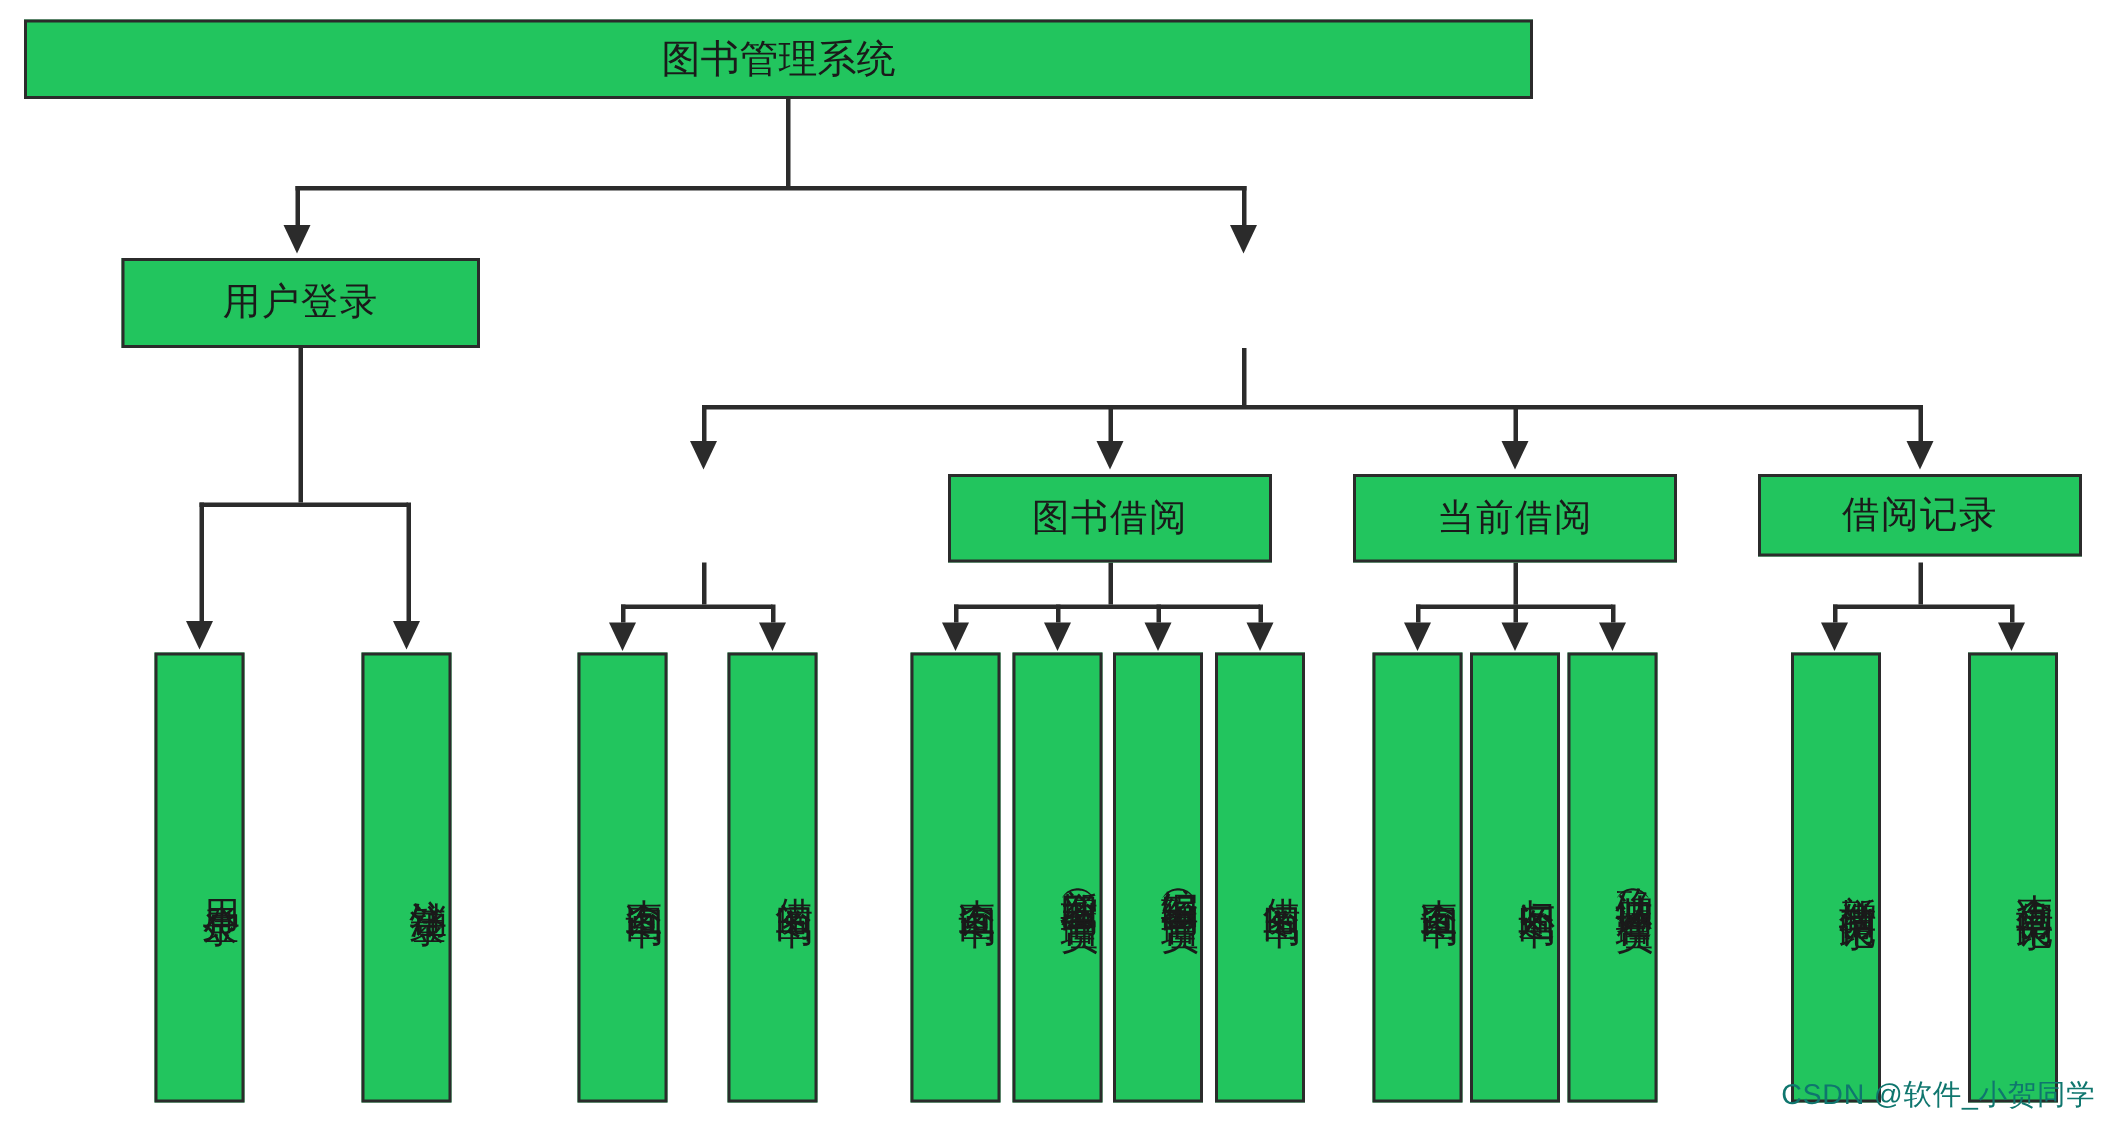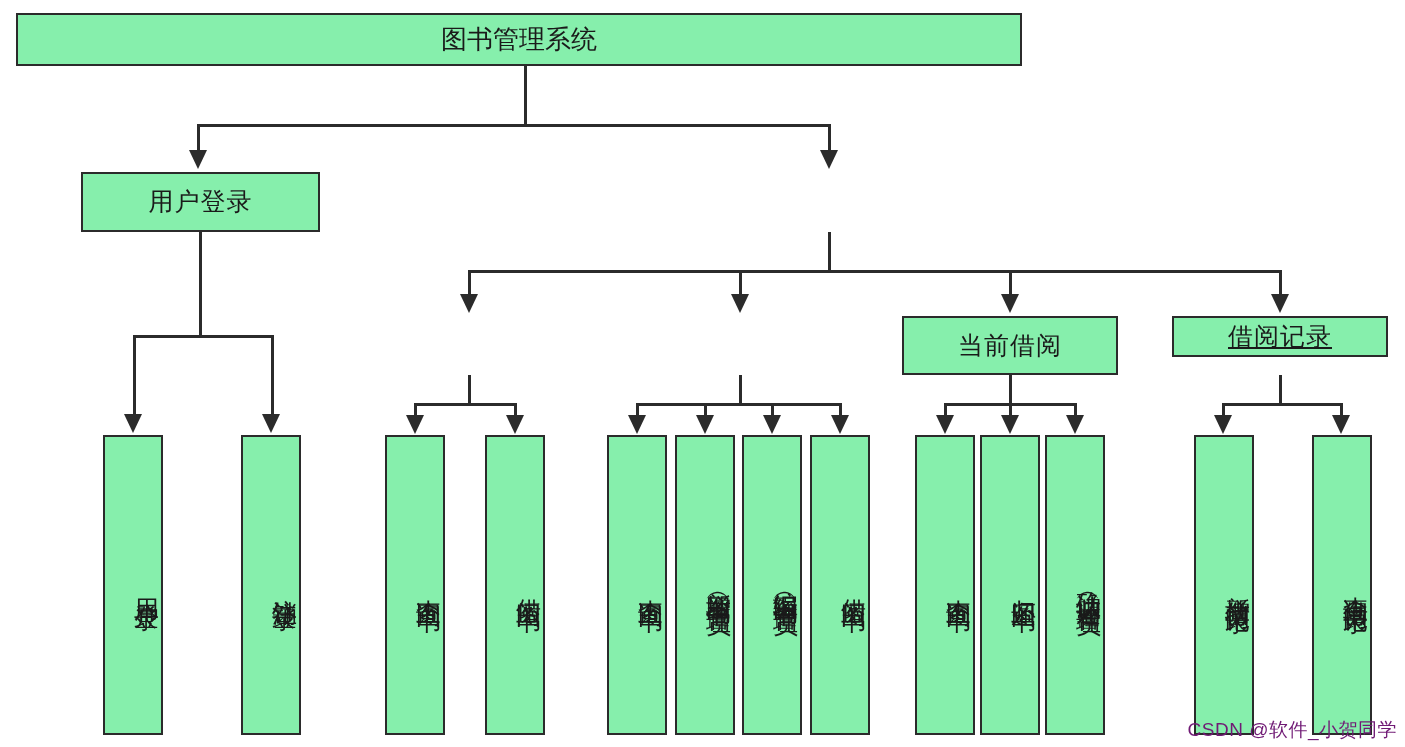--- a/index.html
+++ b/index.html
@@ -14,21 +14,21 @@
     position: relative;
     width: 1405px;
     height: 747px;
     background: #ffffff;
     overflow: hidden;
   }
   .node {
     position: absolute;
     box-sizing: border-box;
     border: 2.5px solid #2b2b2b;
-    background: #86efac;
+    background: #22c55e;
     display: flex;
     align-items: center;
     justify-content: center;
     color: #1a1a1a;
   }
   .node-h {
     font-size: 25px;
     letter-spacing: 1px;
     line-height: 1.1;
   }
@@ -63,21 +63,21 @@
     height: 0;
     border-left: 9px solid transparent;
     border-right: 9px solid transparent;
     border-top: 19px solid #2b2b2b;
   }
   #watermark {
     position: absolute;
     right: 8px;
     bottom: 4px;
     font-size: 19px;
-    color: #701a75;
+    color: #0f766e;
     white-space: nowrap;
     letter-spacing: 0.5px;
   }
 </style>
 </head>
 <body>
 
 <div id="canvas">
 
   <div class="conn conn-v" style="left:524px; top:66px; height:58px;"></div>
@@ -140,24 +140,27 @@
   <div class="arrow" style="left:1332px; top:415px;"></div>
 
   <div class="node node-title" style="left:16px; top:13px; width:1006px; height:53px;">
     <span>图书管理系统</span>
   </div>
 
   <div class="node node-h" style="left:81px; top:172px; width:239px; height:60px;">
     <span>用户登录</span>
   </div>
 
+  <div class="node node-h" style="left:632px; top:316px; width:216px; height:59px;">
+    <span>图书借阅</span>
+  </div>
   <div class="node node-h" style="left:902px; top:316px; width:216px; height:59px;">
     <span>当前借阅</span>
   </div>
-  <div class="node node-h" style="left:1172px; top:316px; width:216px; height:41px;text-decoration:underline;">
+  <div class="node node-h" style="left:1172px; top:316px; width:216px; height:55px;">
     <span>借阅记录</span>
   </div>
 
   <div class="node node-leaf" style="left:103px; top:435px; width:60px; height:300px;">
     <span class="vtext">用户登录</span>
   </div>
   <div class="node node-leaf" style="left:241px; top:435px; width:60px; height:300px;">
     <span class="vtext">注销登录</span>
   </div>
   <div class="node node-leaf" style="left:385px; top:435px; width:60px; height:300px;">

